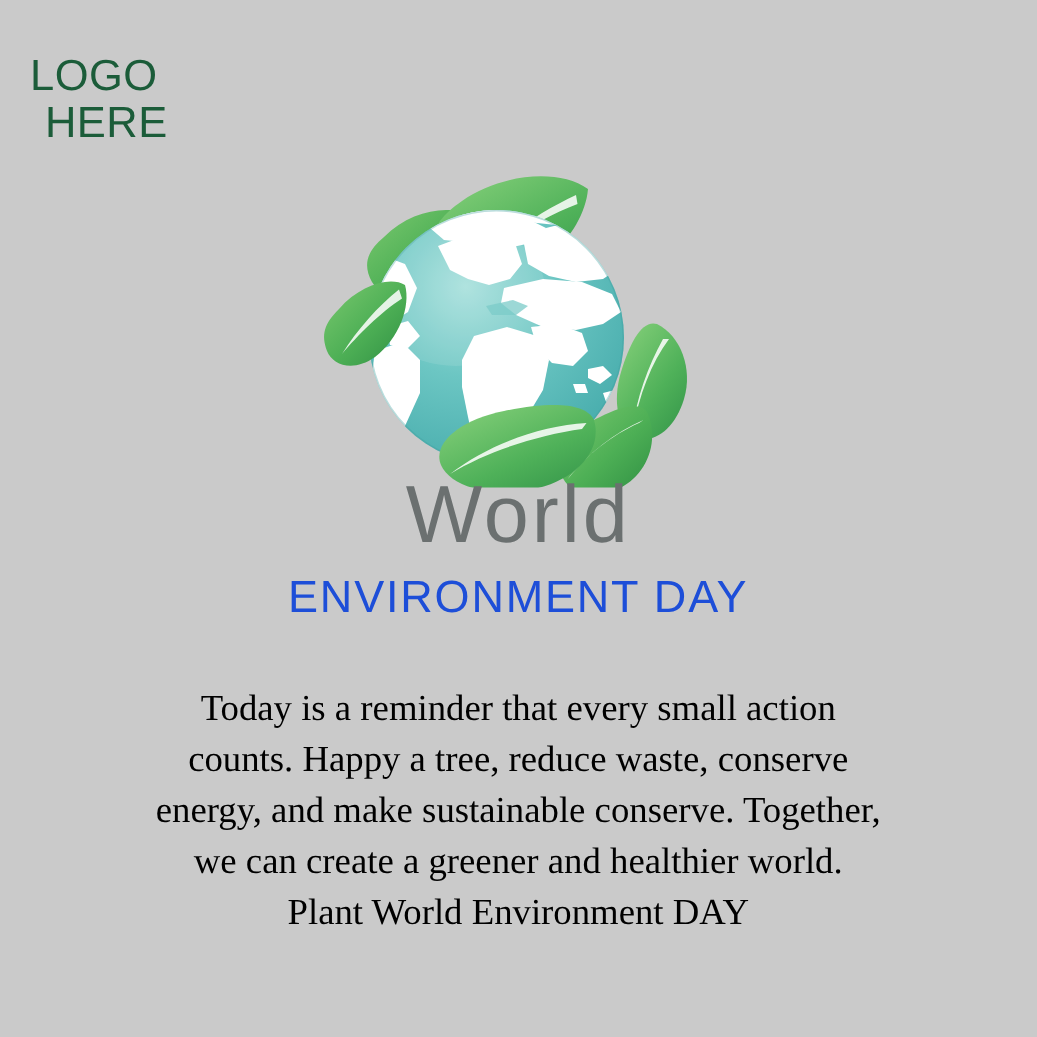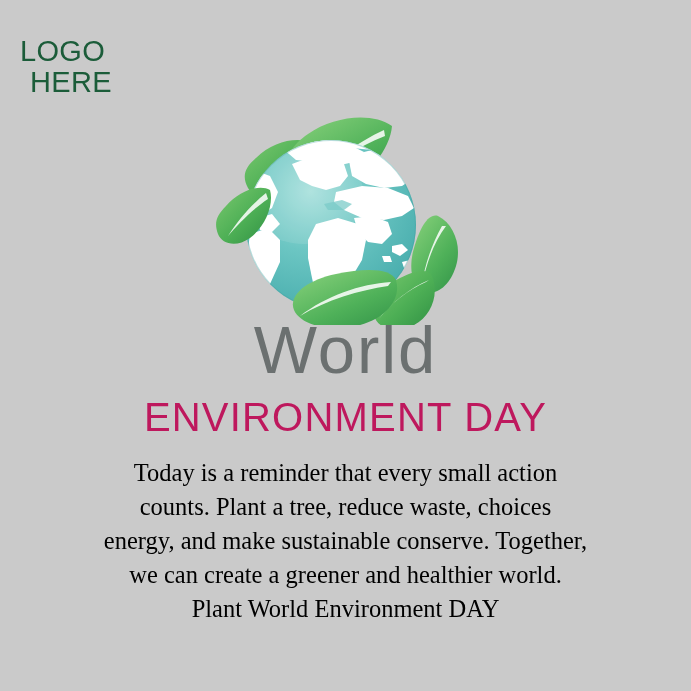--- a/index.html
+++ b/index.html
@@ -58,33 +58,33 @@
   #headline-block {
     position: absolute;
     left: 0;
     top: 316px;
     width: 691px;
     text-align: center;
   }
   #headline-main {
     display: block;
     font-family: "Liberation Sans", sans-serif;
-    font-size: 67px;
+    font-size: 54px;
     font-weight: 400;
     color: #6b7070;
     letter-spacing: 2px;
     line-height: 1;
   }
   #headline-sub {
     display: block;
     margin-top: 14px;
     font-family: "Liberation Sans", sans-serif;
-    font-size: 40px;
+    font-size: 30px;
     font-weight: 400;
-    color: #be185d;
+    color: #1d4ed8;
     letter-spacing: 1.2px;
     line-height: 1;
   }
 
   
   #body-copy {
     position: absolute;
     left: 50px;
     top: 456px;
     width: 591px;
@@ -198,19 +198,19 @@
     </svg>
   </div>
 
   <div id="headline-block">
     <span id="headline-main">World</span>
     <span id="headline-sub">ENVIRONMENT DAY</span>
   </div>
 
   <div id="body-copy">
     <p>Today is a reminder that every small action</p>
-    <p>counts. Plant a tree, reduce waste, choices</p>
+    <p>counts. Happy a tree, reduce waste, conserve</p>
     <p>energy, and make sustainable conserve. Together,</p>
     <p>we can create a greener and healthier world.</p>
     <p>Plant World Environment DAY</p>
   </div>
 
 </div>
 
 </body></html>

